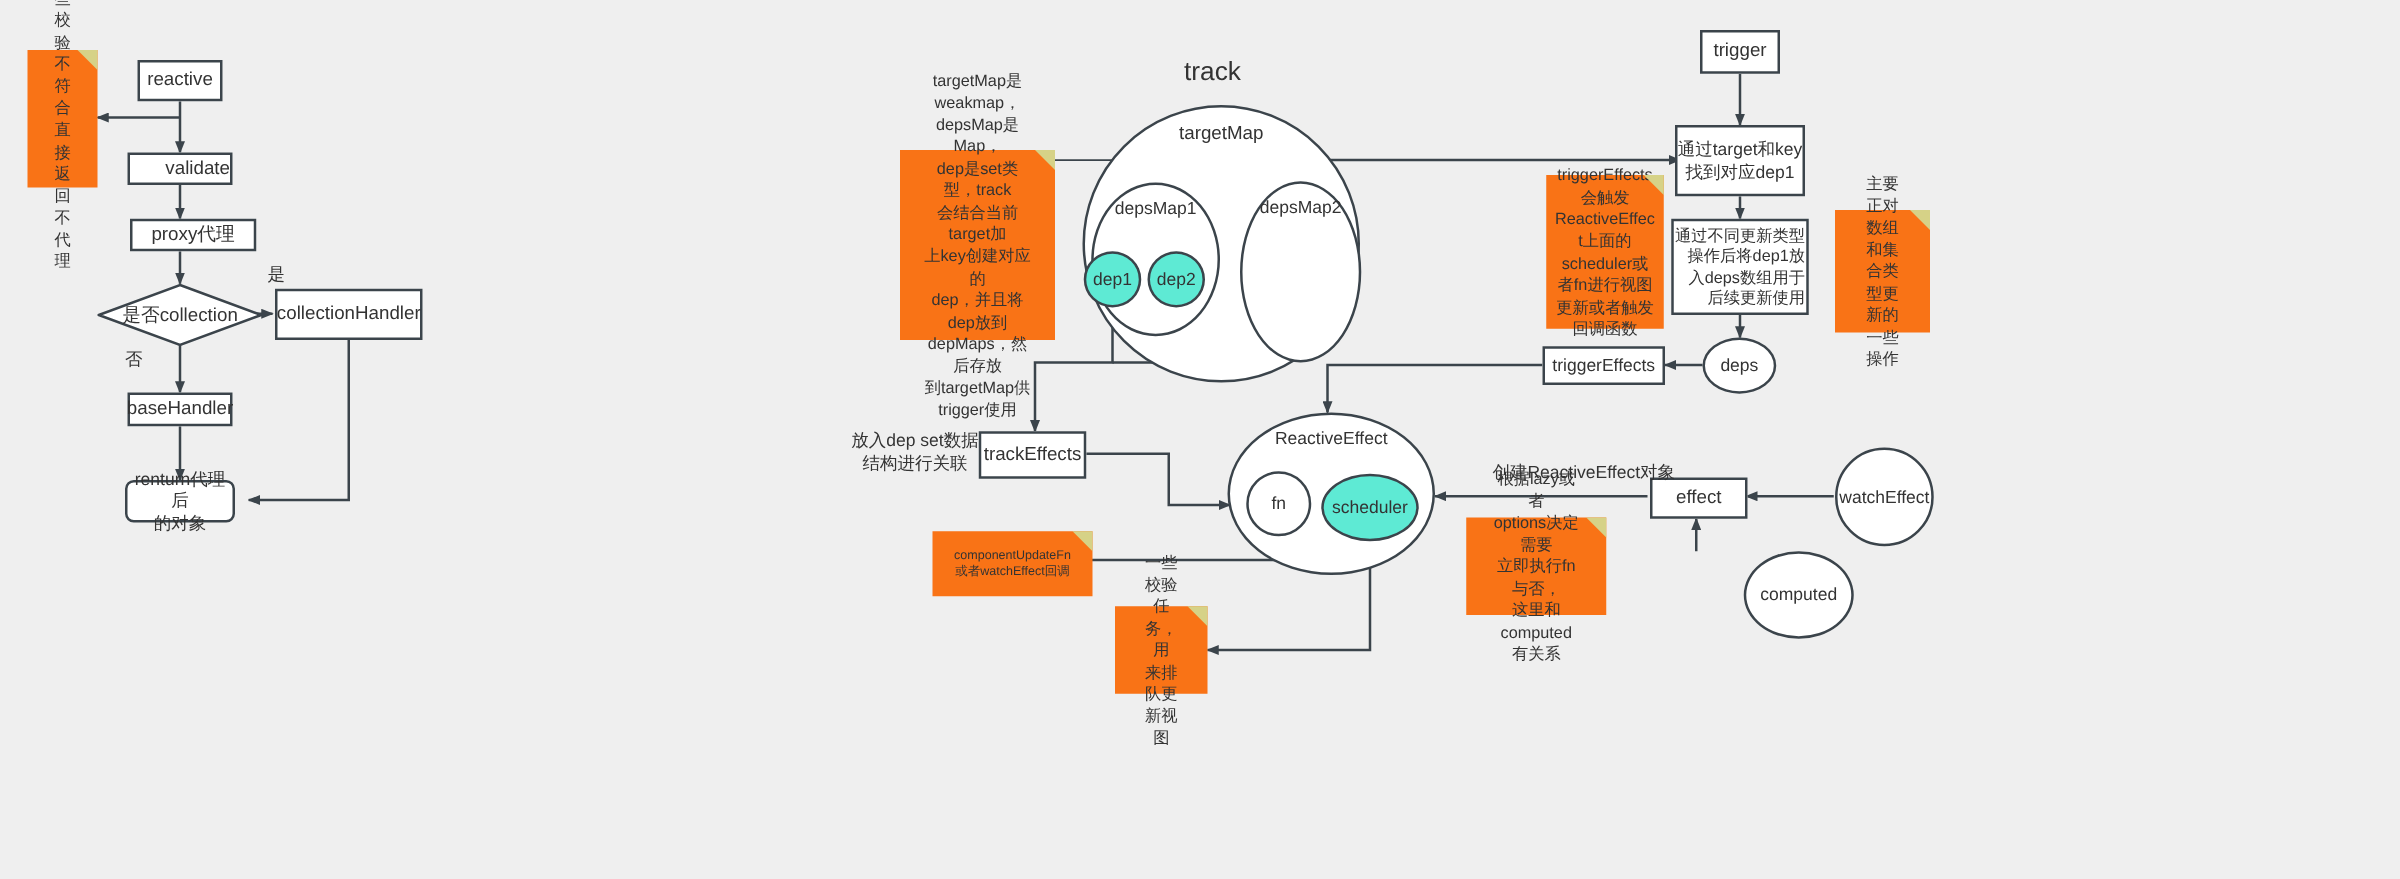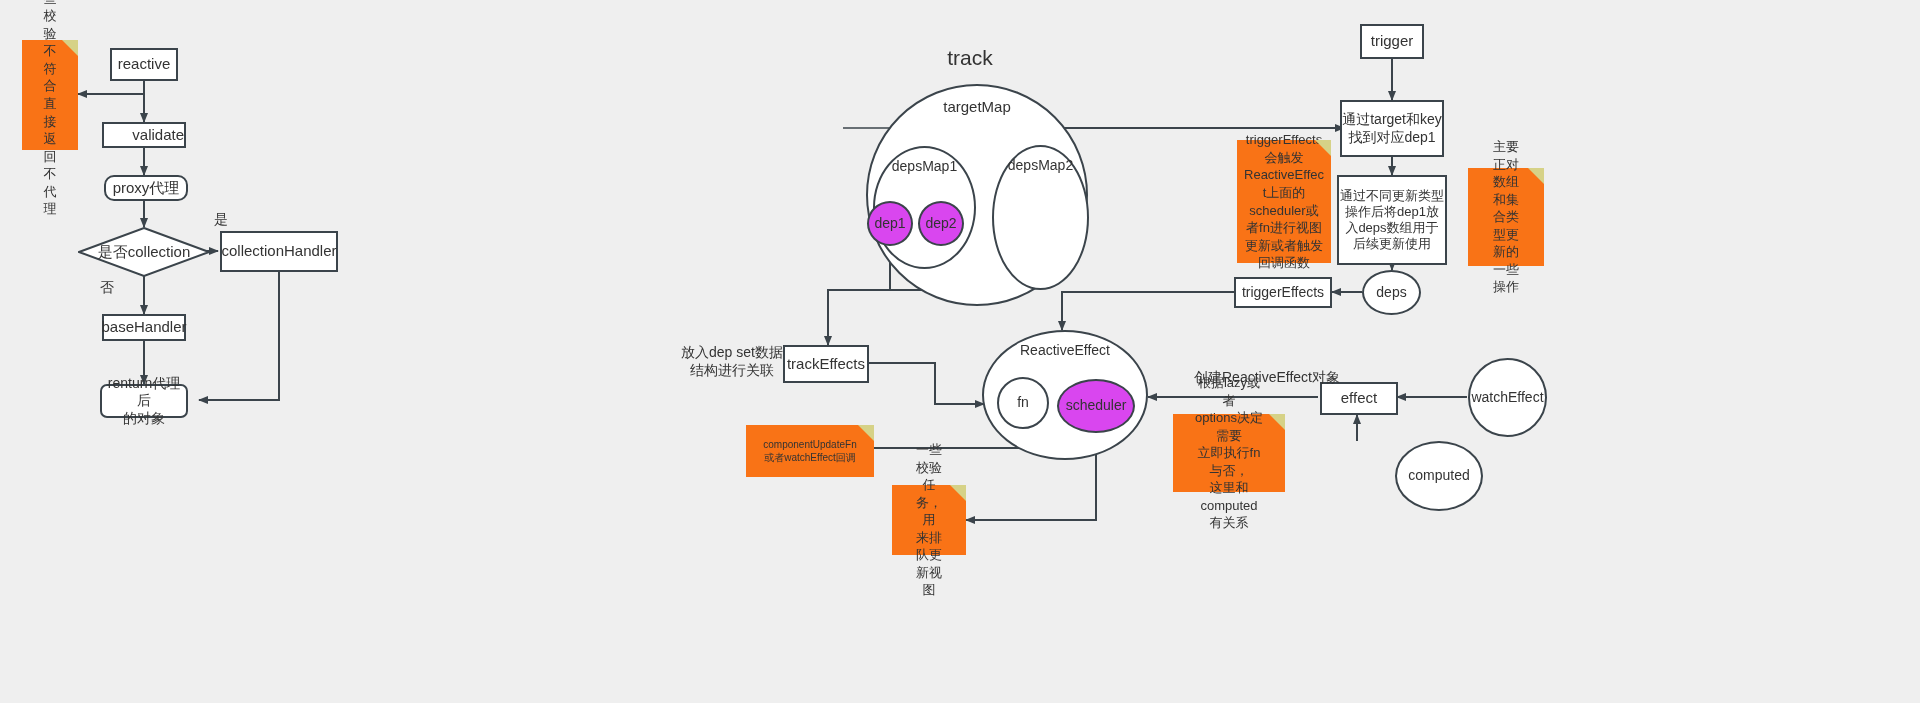--- a/index.html
+++ b/index.html
@@ -21,21 +21,21 @@
     text-align:center;
     color:#333;
     background:#fff;
     border:2px solid #3b444b;
     font-size:15px;
     line-height:1.25;
     z-index:3;
   }
   .node.rounded{border-radius:7px;}
   .node.circle{border-radius:50%;background:#fff;}
-  .node.ellipse{border-radius:50%;background:#d946ef;}
+  .node.ellipse{border-radius:50%;background:#5eead4;}
 
   
   .shape-circle{
     position:absolute;
     box-sizing:border-box;
     border:2px solid #3b444b;
     border-radius:50%;
     background:#fff;
     z-index:1;
   }
@@ -161,21 +161,21 @@
 不符合
 直接返
 回不代
 理</span>
   </div>
 
   <div class="node" style="left:102px;top:122px;width:84px;height:26px;justify-content:flex-end;">
     <span>validate</span>
   </div>
 
-  <div class="node" style="left:104px;top:175px;width:84px;height:26px;border-radius:10px;">
+  <div class="node" style="left:104px;top:175px;width:101px;height:26px;">
     <span>proxy代理</span>
   </div>
 
   <div class="diamond" style="left:78px;top:227px;width:132px;height:50px;">
     <svg width="132" height="50" viewBox="0 0 132 50">
       <polygon points="66,1 131,25 66,49 1,25" fill="#ffffff" stroke="#3b444b" stroke-width="2"></polygon>
     </svg>
     <div class="dlabel">是否collection</div>
   </div>
 
@@ -209,20 +209,33 @@
     <div class="shape-label" style="top:10px;font-size:14px;">depsMap2</div>
   </div>
 
   <div class="node ellipse level3" style="left:867px;top:201px;width:46px;height:45px;font-size:14px;z-index:5;">
     <span>dep1</span>
   </div>
   <div class="node ellipse level3" style="left:918px;top:201px;width:46px;height:45px;font-size:14px;z-index:5;">
     <span>dep2</span>
   </div>
 
+  <div class="note" style="left:720px;top:120px;width:124px;height:152px;font-size:13px;">
+    <span class="fold"></span>
+    <span style="white-space:pre-line;">targetMap是
+weakmap，
+depsMap是Map，
+dep是set类型，track
+会结合当前target加
+上key创建对应的
+dep，并且将dep放到
+depMaps，然后存放
+到targetMap供
+trigger使用</span>
+  </div>
 
   <div class="freetext" style="left:672px;top:343px;width:120px;font-size:14px;">放入dep set数据
 结构进行关联</div>
 
   <div class="node" style="left:783px;top:345px;width:86px;height:38px;">
     <span>trackEffects</span>
   </div>
 
   <div class="shape-circle" style="left:982px;top:330px;width:166px;height:130px;">
     <div class="shape-label" style="top:10px;font-size:14px;">ReactiveEffect</div>
@@ -236,21 +249,21 @@
 
   <div class="node" style="left:1360px;top:24px;width:64px;height:35px;">
     <span>trigger</span>
   </div>
 
   <div class="node" style="left:1340px;top:100px;width:104px;height:57px;font-size:14px;">
     <span style="white-space:pre-line;">通过target和key
 找到对应dep1</span>
   </div>
 
-  <div class="node" style="left:1337px;top:175px;width:110px;height:90px;font-size:13px;">
+  <div class="node" style="left:1337px;top:175px;width:110px;height:77px;font-size:13px;text-align:right;">
     <span style="white-space:pre-line;">通过不同更新类型
 操作后将dep1放
 入deps数组用于
 后续更新使用</span>
   </div>
 
   <div class="node circle" style="left:1362px;top:270px;width:59px;height:45px;font-size:14px;">
     <span>deps</span>
   </div>
 

